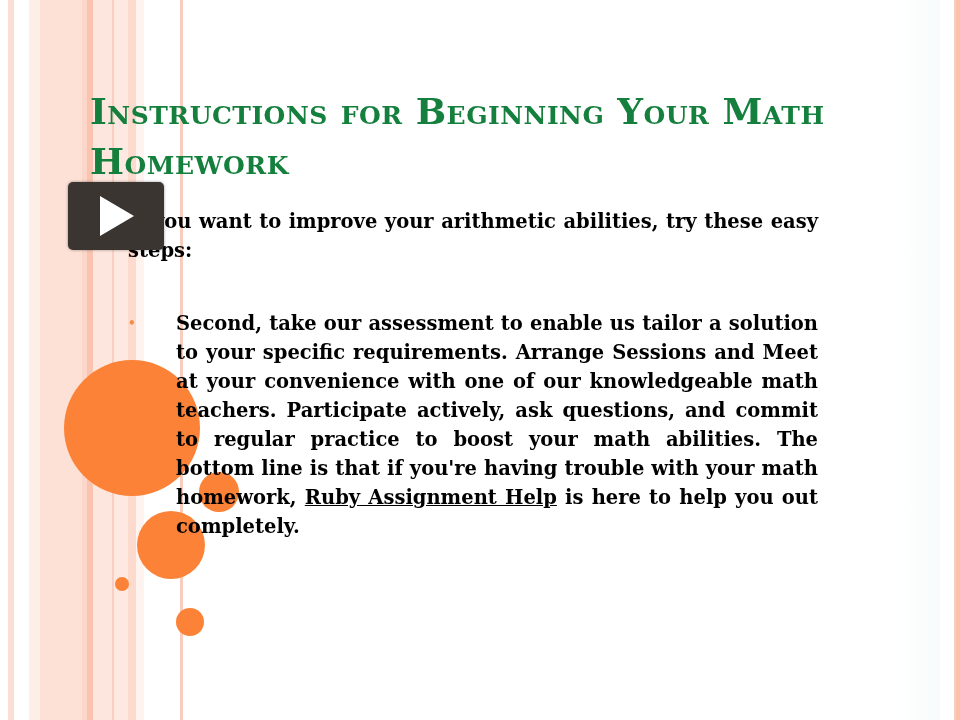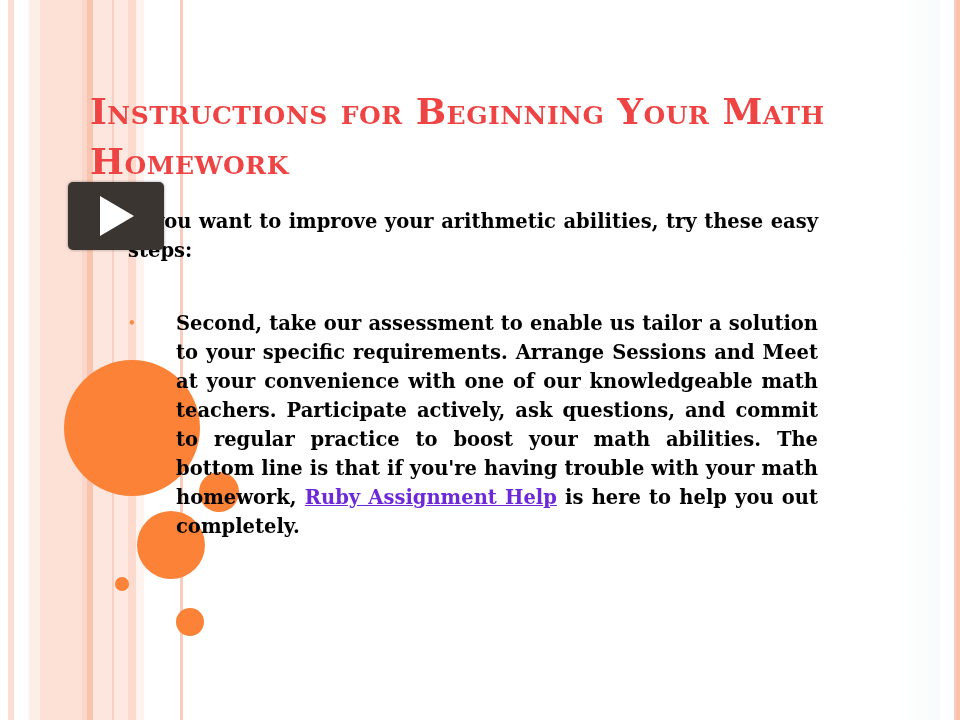--- a/index.html
+++ b/index.html
@@ -1,28 +1,28 @@
 <!DOCTYPE html>
 <html><head>
   <meta charset="utf-8">
   <style>
     html, body { margin: 0; padding: 0; }
     body { width: 960px; height: 720px; overflow: hidden; background: #ffffff; position: relative; font-family: "DejaVu Serif", serif; }
     .slide { position: absolute; left: 0; top: 0; width: 960px; height: 720px; background: #ffffff; }
     .stripe { position: absolute; top: 0; height: 720px; }
     .right-fade { position: absolute; right: 20px; top: 0; width: 40px; height: 720px; background: linear-gradient(to right, #ffffff, #f7fbfb); }
     .circle { position: absolute; border-radius: 50%; background: #fb8236; }
-    .title { position: absolute; left: 90px; top: 86px; width: 760px; color: #ef4444; font-family: "DejaVu Serif", serif; font-weight: bold; font-variant: small-caps; font-size: 36px; line-height: 50px; letter-spacing: 0.5px; margin: 0; }
+    .title { position: absolute; left: 90px; top: 86px; width: 760px; color: #15803d; font-family: "DejaVu Serif", serif; font-weight: bold; font-variant: small-caps; font-size: 36px; line-height: 50px; letter-spacing: 0.5px; margin: 0; }
     .play { position: absolute; left: 68px; top: 182px; width: 96px; height: 68px; background: #3b3532; border-radius: 5px; box-shadow: 0 0 3px rgba(0,0,0,0.4); }
     .play-tri { position: absolute; left: 32px; top: 14px; width: 0; height: 0; border-top: 20px solid transparent; border-bottom: 20px solid transparent; border-left: 34px solid #ffffff; }
     .body-text { position: absolute; left: 128px; top: 207px; width: 690px; color: #000000; font-family: "DejaVu Serif", serif; font-weight: bold; font-size: 19.5px; line-height: 29px; text-align: justify; }
     .intro { margin: 0 0 44px 0; }
     .item { position: relative; padding-left: 48px; margin: 0 0 8px 0; }
     .bullet { position: absolute; left: 0; top: 0; color: #f28c48; font-size: 12px; }
-    .link { color: #6d28d9; text-decoration: underline; }
+    .link { color: #000000; text-decoration: underline; }
   </style>
 </head>
 <body>
 
 <div class="slide">
 
   <div class="stripe" style="left:8px;width:6px;background:#fcded4;"></div>
   <div class="stripe" style="left:29px;width:12px;background:#fdeee8;"></div>
   <div class="stripe" style="left:40px;width:48px;background:#fde0d6;"></div>
   <div class="stripe" style="left:82px;width:6px;background:#fbd6c9;"></div>

